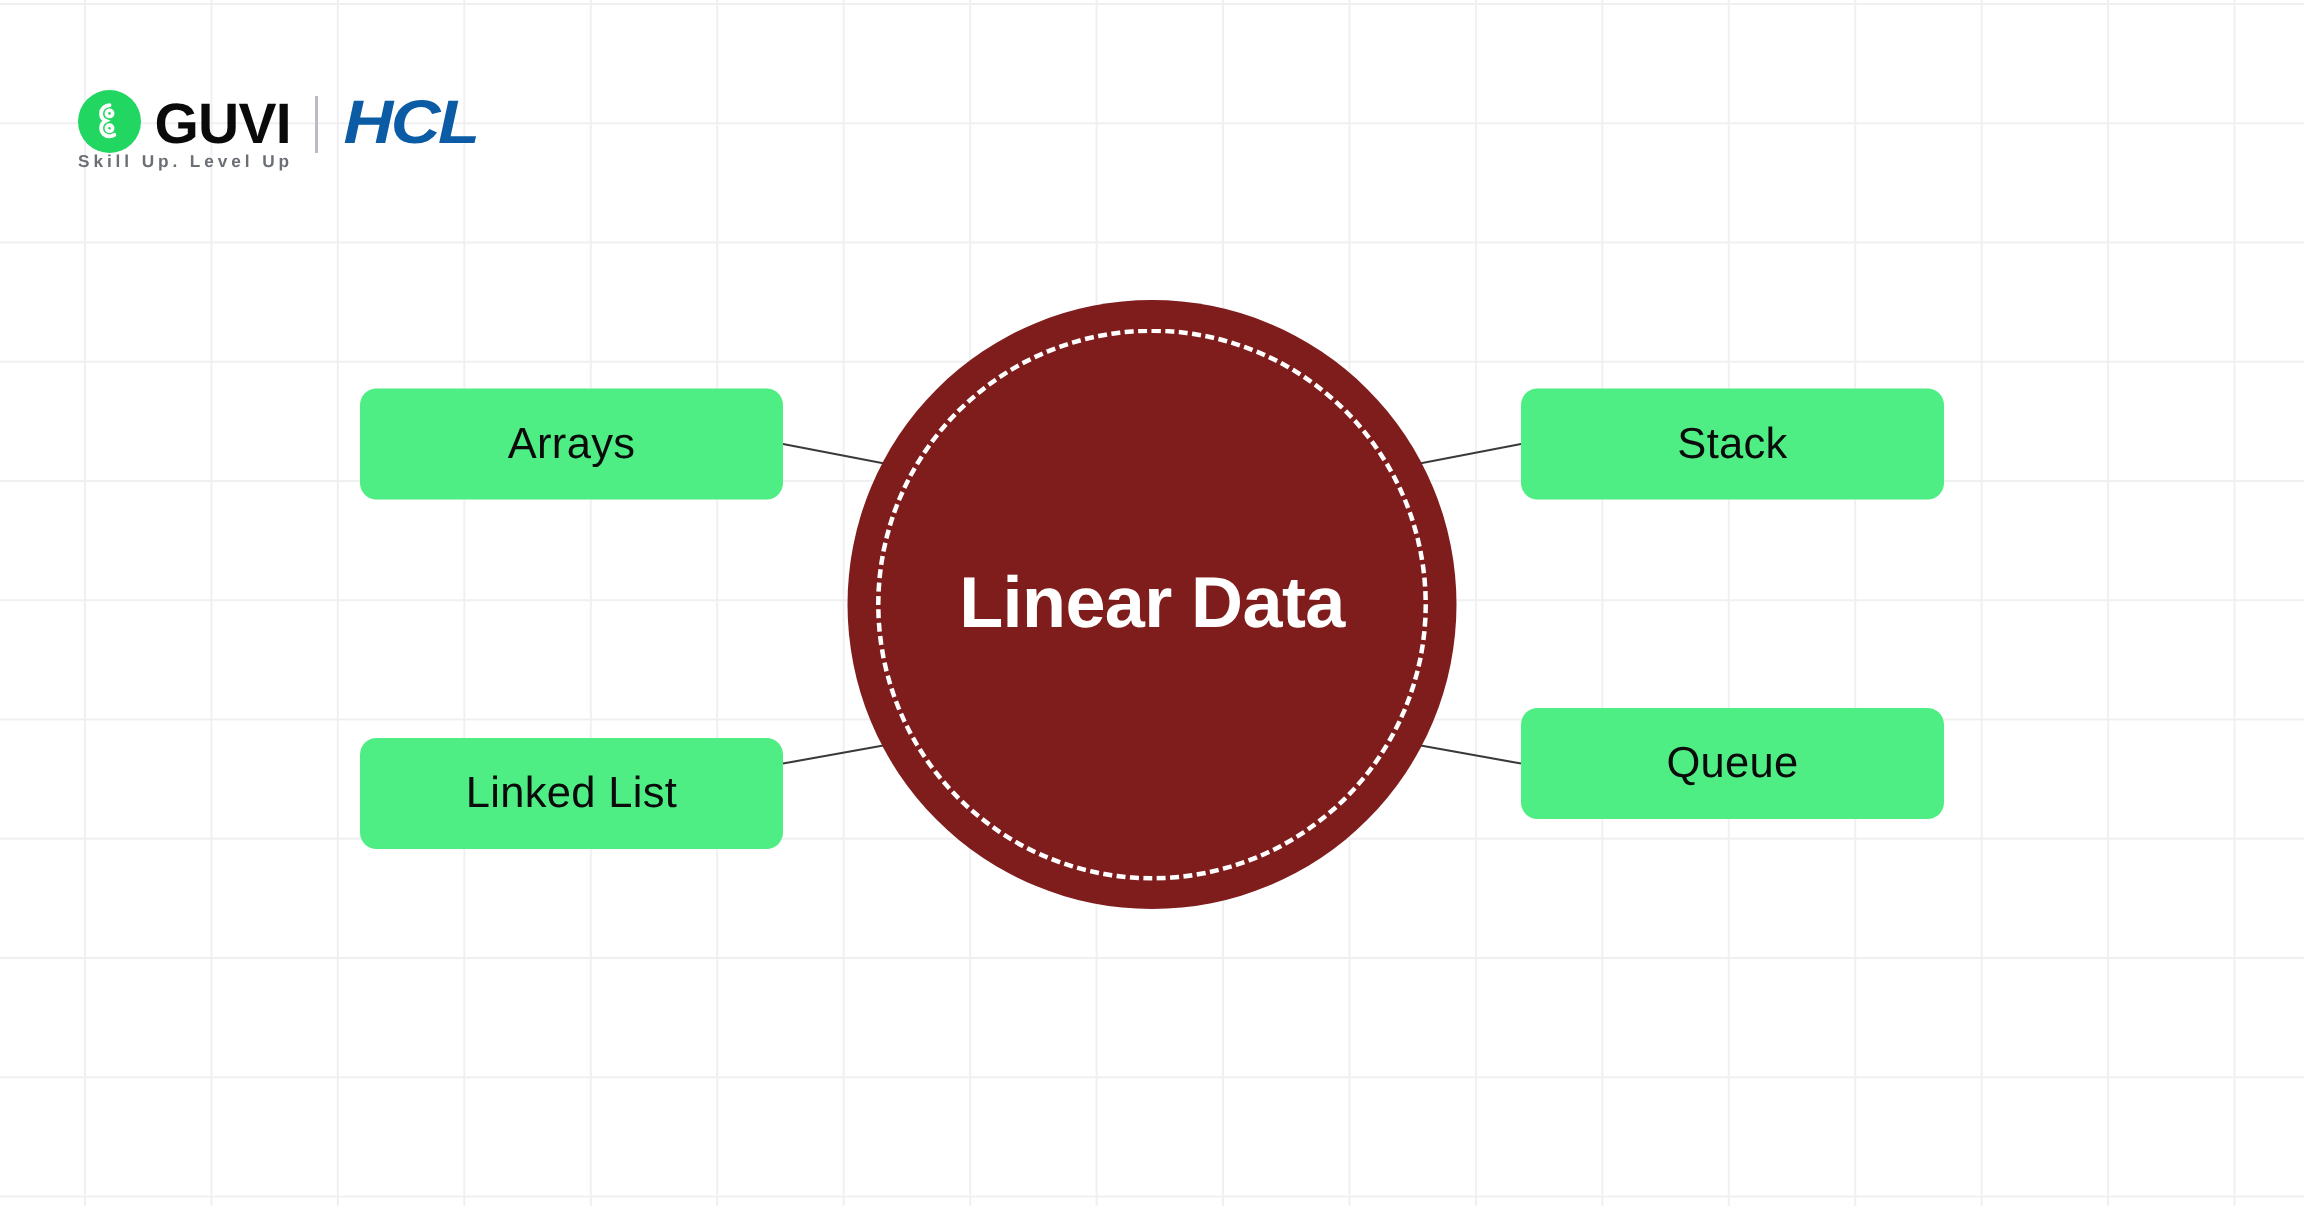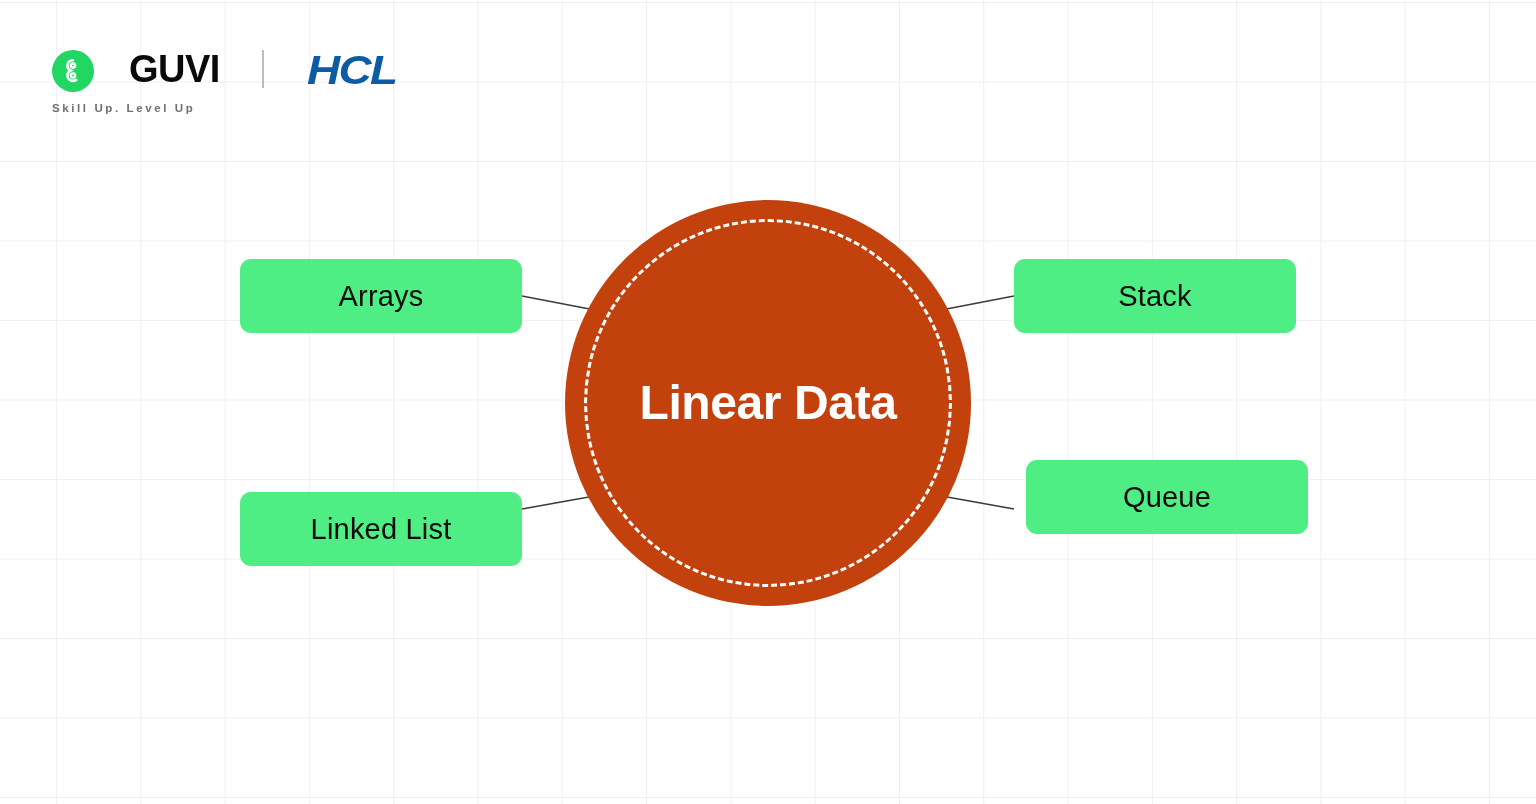--- a/index.html
+++ b/index.html
@@ -32,23 +32,22 @@
   
   #brand-header {
     position: absolute;
     left: 52px;
     top: 50px;
     z-index: 5;
   }
 
   .brand-row {
     display: flex;
-    align-items: flex-start;
+    align-items: flex-end;
     height: 52px;
-    gap: 26px;
   }
 
   .guvi-mark {
     width: 42px;
     height: 42px;
     border-radius: 50%;
     background: #25D366;
     background: #22d662;
     display: flex;
     align-items: center;
@@ -124,30 +123,30 @@
     font-size: 29px;
     font-weight: normal;
     color: #0b0b0b;
     letter-spacing: 0.2px;
     white-space: nowrap;
   }
 
   #node-arrays      { left: 240px;  top: 259px; }
   #node-linked-list { left: 240px;  top: 492px; }
   #node-stack       { left: 1014px; top: 259px; }
-  #node-queue       { left: 1014px; top: 460px; margin-left: 12px; }
+  #node-queue       { left: 1014px; top: 472px; }
 
   #center-circle {
     position: absolute;
     left: 565px;
     top: 200px;
     width: 406px;
     height: 406px;
     border-radius: 50%;
-    background: #c2410c;
+    background: #7f1d1d;
     z-index: 4;
     display: flex;
     align-items: center;
     justify-content: center;
   }
 
   #center-dashed-ring {
     position: absolute;
     left: 19px;
     top: 19px;

